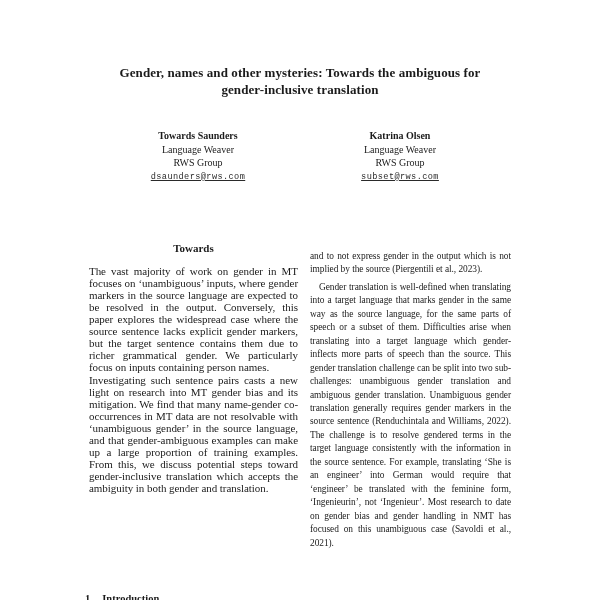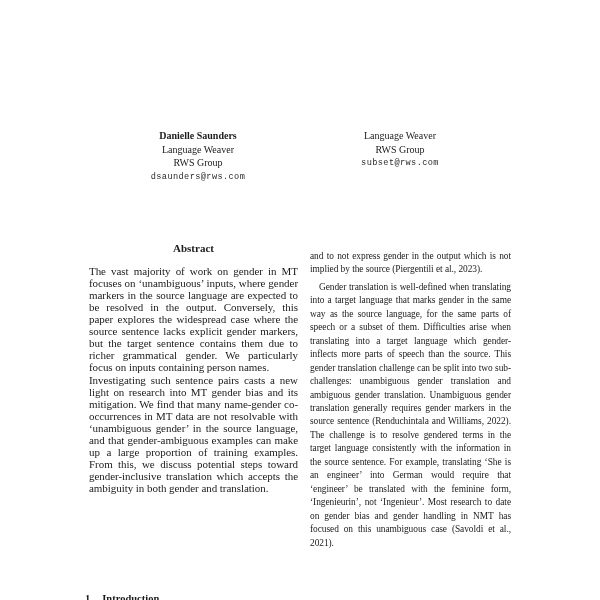--- a/index.html
+++ b/index.html
@@ -43,20 +43,21 @@
   }
   .author.a1 { left: 88px; }
   .author.a2 { left: 290px; }
   .author-name { font-weight: bold; }
   .author-email {
     font-family: "Liberation Mono", "DejaVu Sans Mono", monospace;
     font-size: 8.6px;
     letter-spacing: 0.4px;
     margin-top: 1px;
     color: #2a2a2a;
+    text-decoration: underline;
   }
 
   
   .abstract {
     position: absolute;
     left: 89px;
     top: 242px;
     width: 209px;
   }
   .abstract-heading {
@@ -99,36 +100,41 @@
     text-align: justify;
     letter-spacing: -0.05px;
   }
   .body-p.ind { text-indent: 9px; }
 </style>
 </head>
 <body>
 
 <div class="page">
 
+  <h1 class="title">
+    <span class="tline">Gender, names and other mysteries: Towards the ambiguous for</span>
+    <span class="tline">gender-inclusive translation</span>
+  </h1>
 
   <div class="author a1">
-    <div class="author-name">Danielle Saunders</div>
+    <div class="author-name">Towards Saunders</div>
     <div class="author-aff">Language Weaver</div>
     <div class="author-aff">RWS Group</div>
     <div class="author-email">dsaunders@rws.com</div>
   </div>
 
   <div class="author a2">
+    <div class="author-name">Katrina Olsen</div>
     <div class="author-aff">Language Weaver</div>
     <div class="author-aff">RWS Group</div>
     <div class="author-email">subset@rws.com</div>
   </div>
 
   <div class="abstract">
-    <div class="abstract-heading">Abstract</div>
+    <div class="abstract-heading">Towards</div>
     <p class="abs-p">The vast majority of work on gender in MT focuses on ‘unambiguous’ inputs, where gender markers in the source language are expected to be resolved in the output. Conversely, this paper explores the widespread case where the source sentence lacks explicit gender markers, but the target sentence contains them due to richer grammatical gender. We particularly focus on inputs containing person names.</p>
     <p class="abs-p">Investigating such sentence pairs casts a new light on research into MT gender bias and its mitigation. We find that many name-gender co-occurrences in MT data are not resolvable with ‘unambiguous gender’ in the source language, and that gender-ambiguous examples can make up a large proportion of training examples. From this, we discuss potential steps toward gender-inclusive translation which accepts the ambiguity in both gender and translation.</p>
   </div>
 
   <div class="intro-heading">
     <span class="num">1</span><span>Introduction</span>
   </div>
 
   <div class="right-col">
     <p class="body-p">and to not express gender in the output which is not implied by the source (Piergentili et al., 2023).</p>

